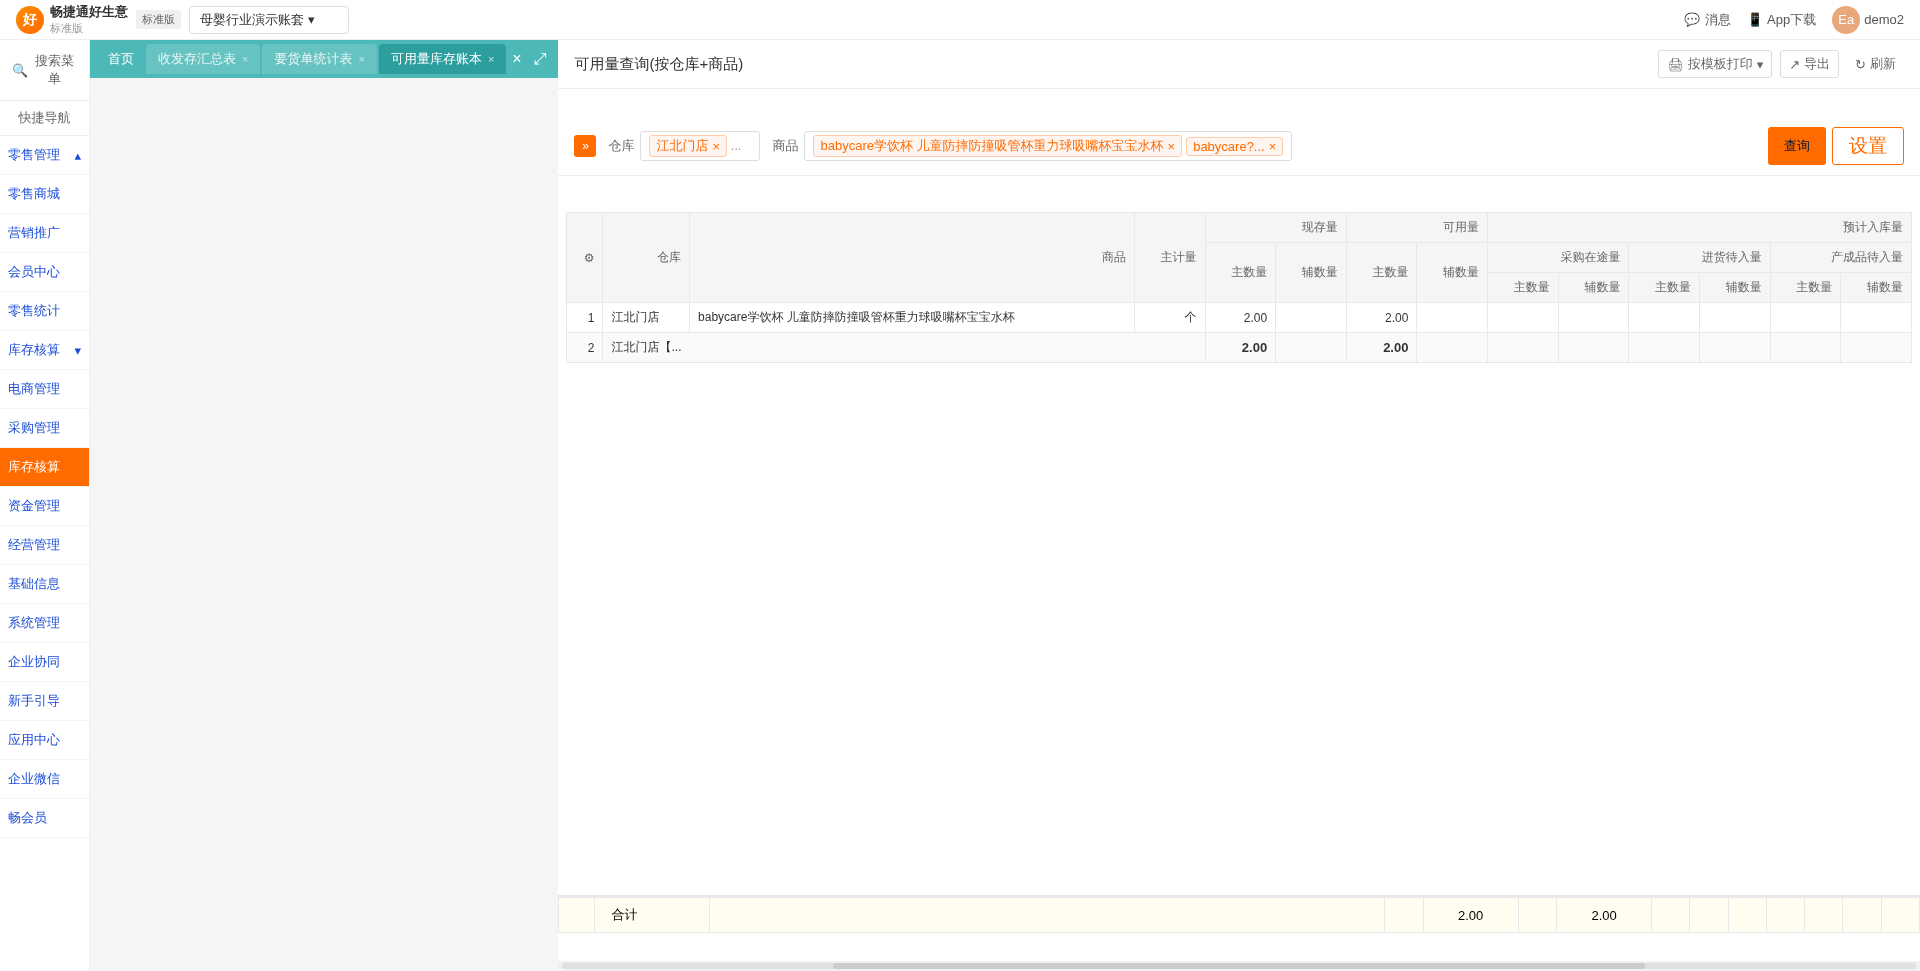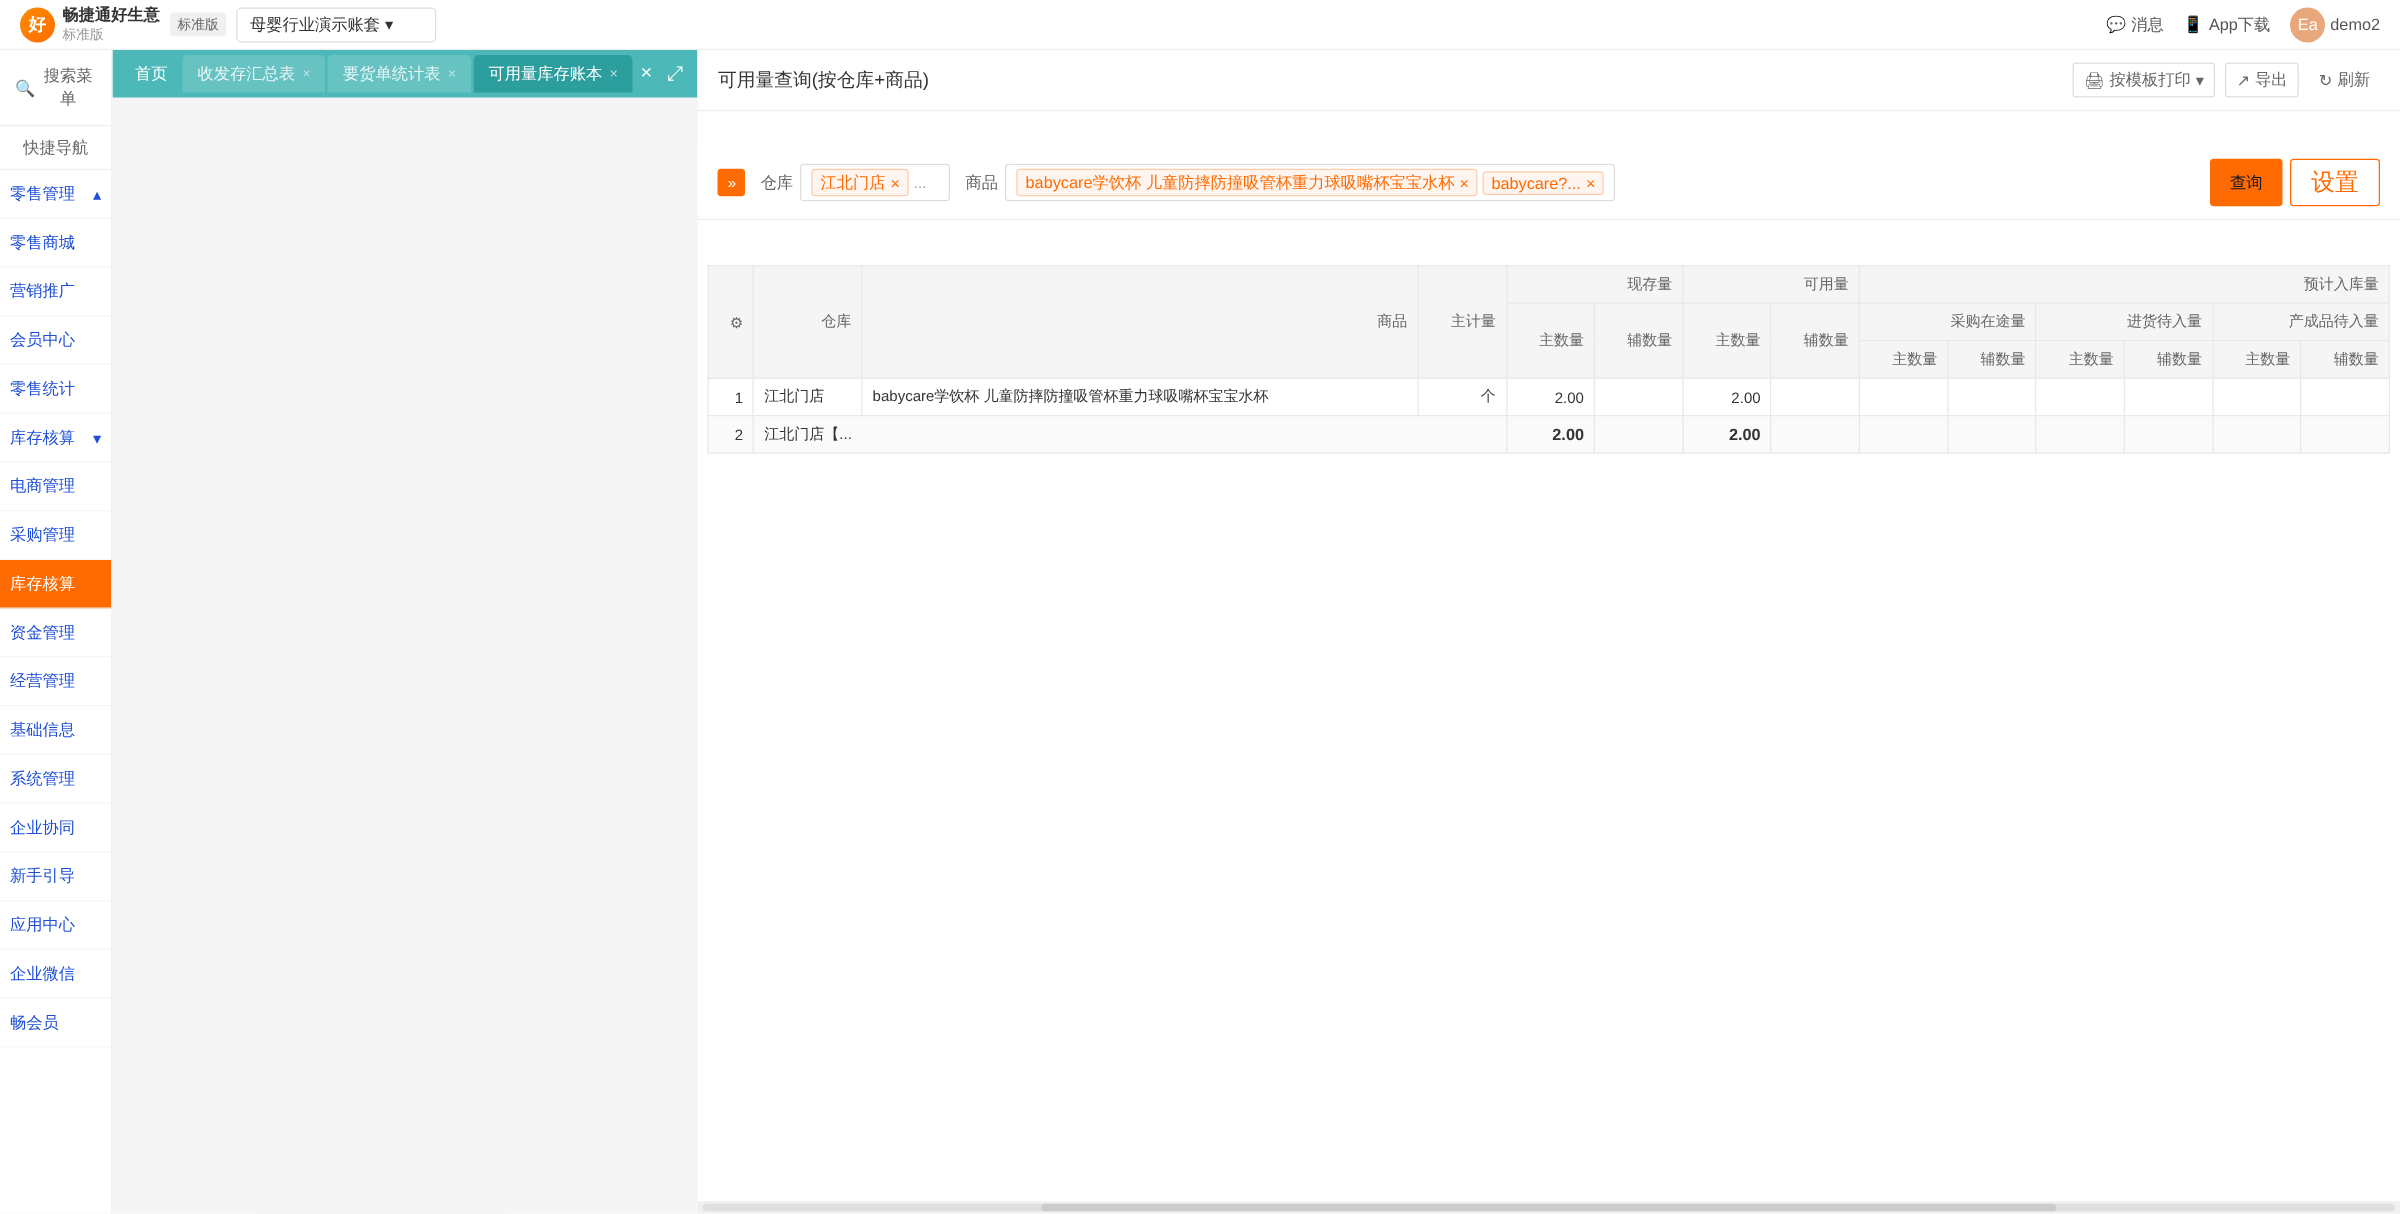--- a/index.html
+++ b/index.html
@@ -693,20 +693,42 @@
                 <td></td>
                 <td></td>
                 <td></td>
                 <td></td>
                 <td></td>
               </tr>
             </tbody>
           </table>
         </div>
 
+        <div class="footer-total">
+          <table>
+            <tbody>
+                <tr>
+              <td style="width:36px;"></td>
+              <td class="label-cell">合计</td>
+              <td style="min-width:300px;"></td>
+              <td></td>
+              <td>2.00</td>
+              <td></td>
+              <td>2.00</td>
+              <td></td>
+              <td></td>
+              <td></td>
+              <td></td>
+              <td></td>
+              <td></td>
+              <td></td>
+            </tr>
+          </tbody>
+            </table>
+        </div>
 
         <div class="scroll-bar-area">
           <div class="scroll-track">
             <div class="scroll-thumb"></div>
           </div>
         </div>
       </div>
     </div>
   </div>
 </div>

